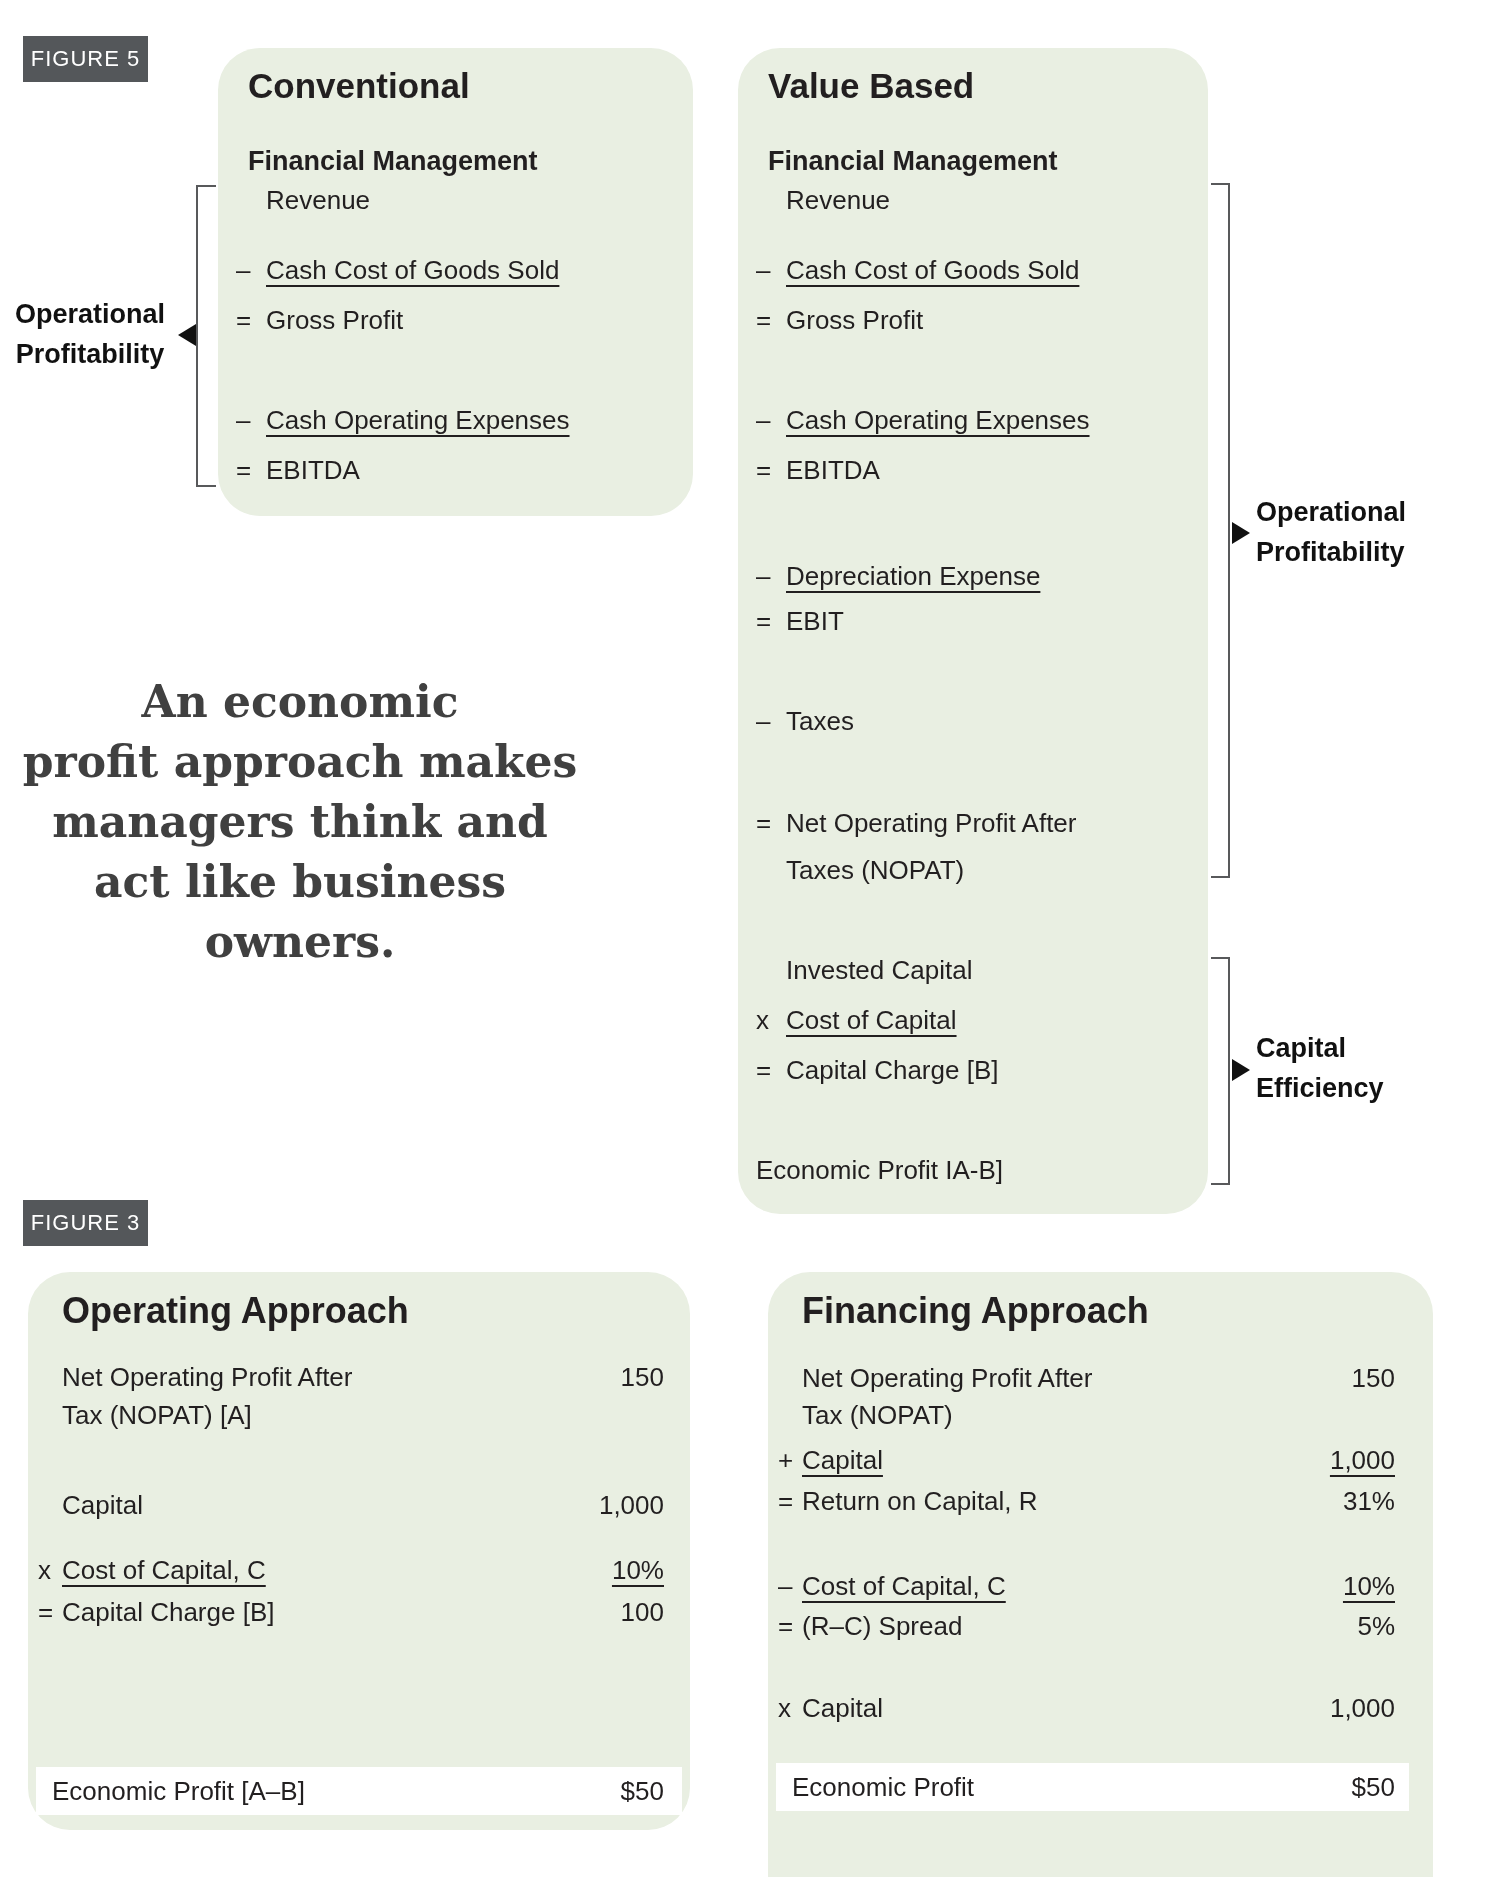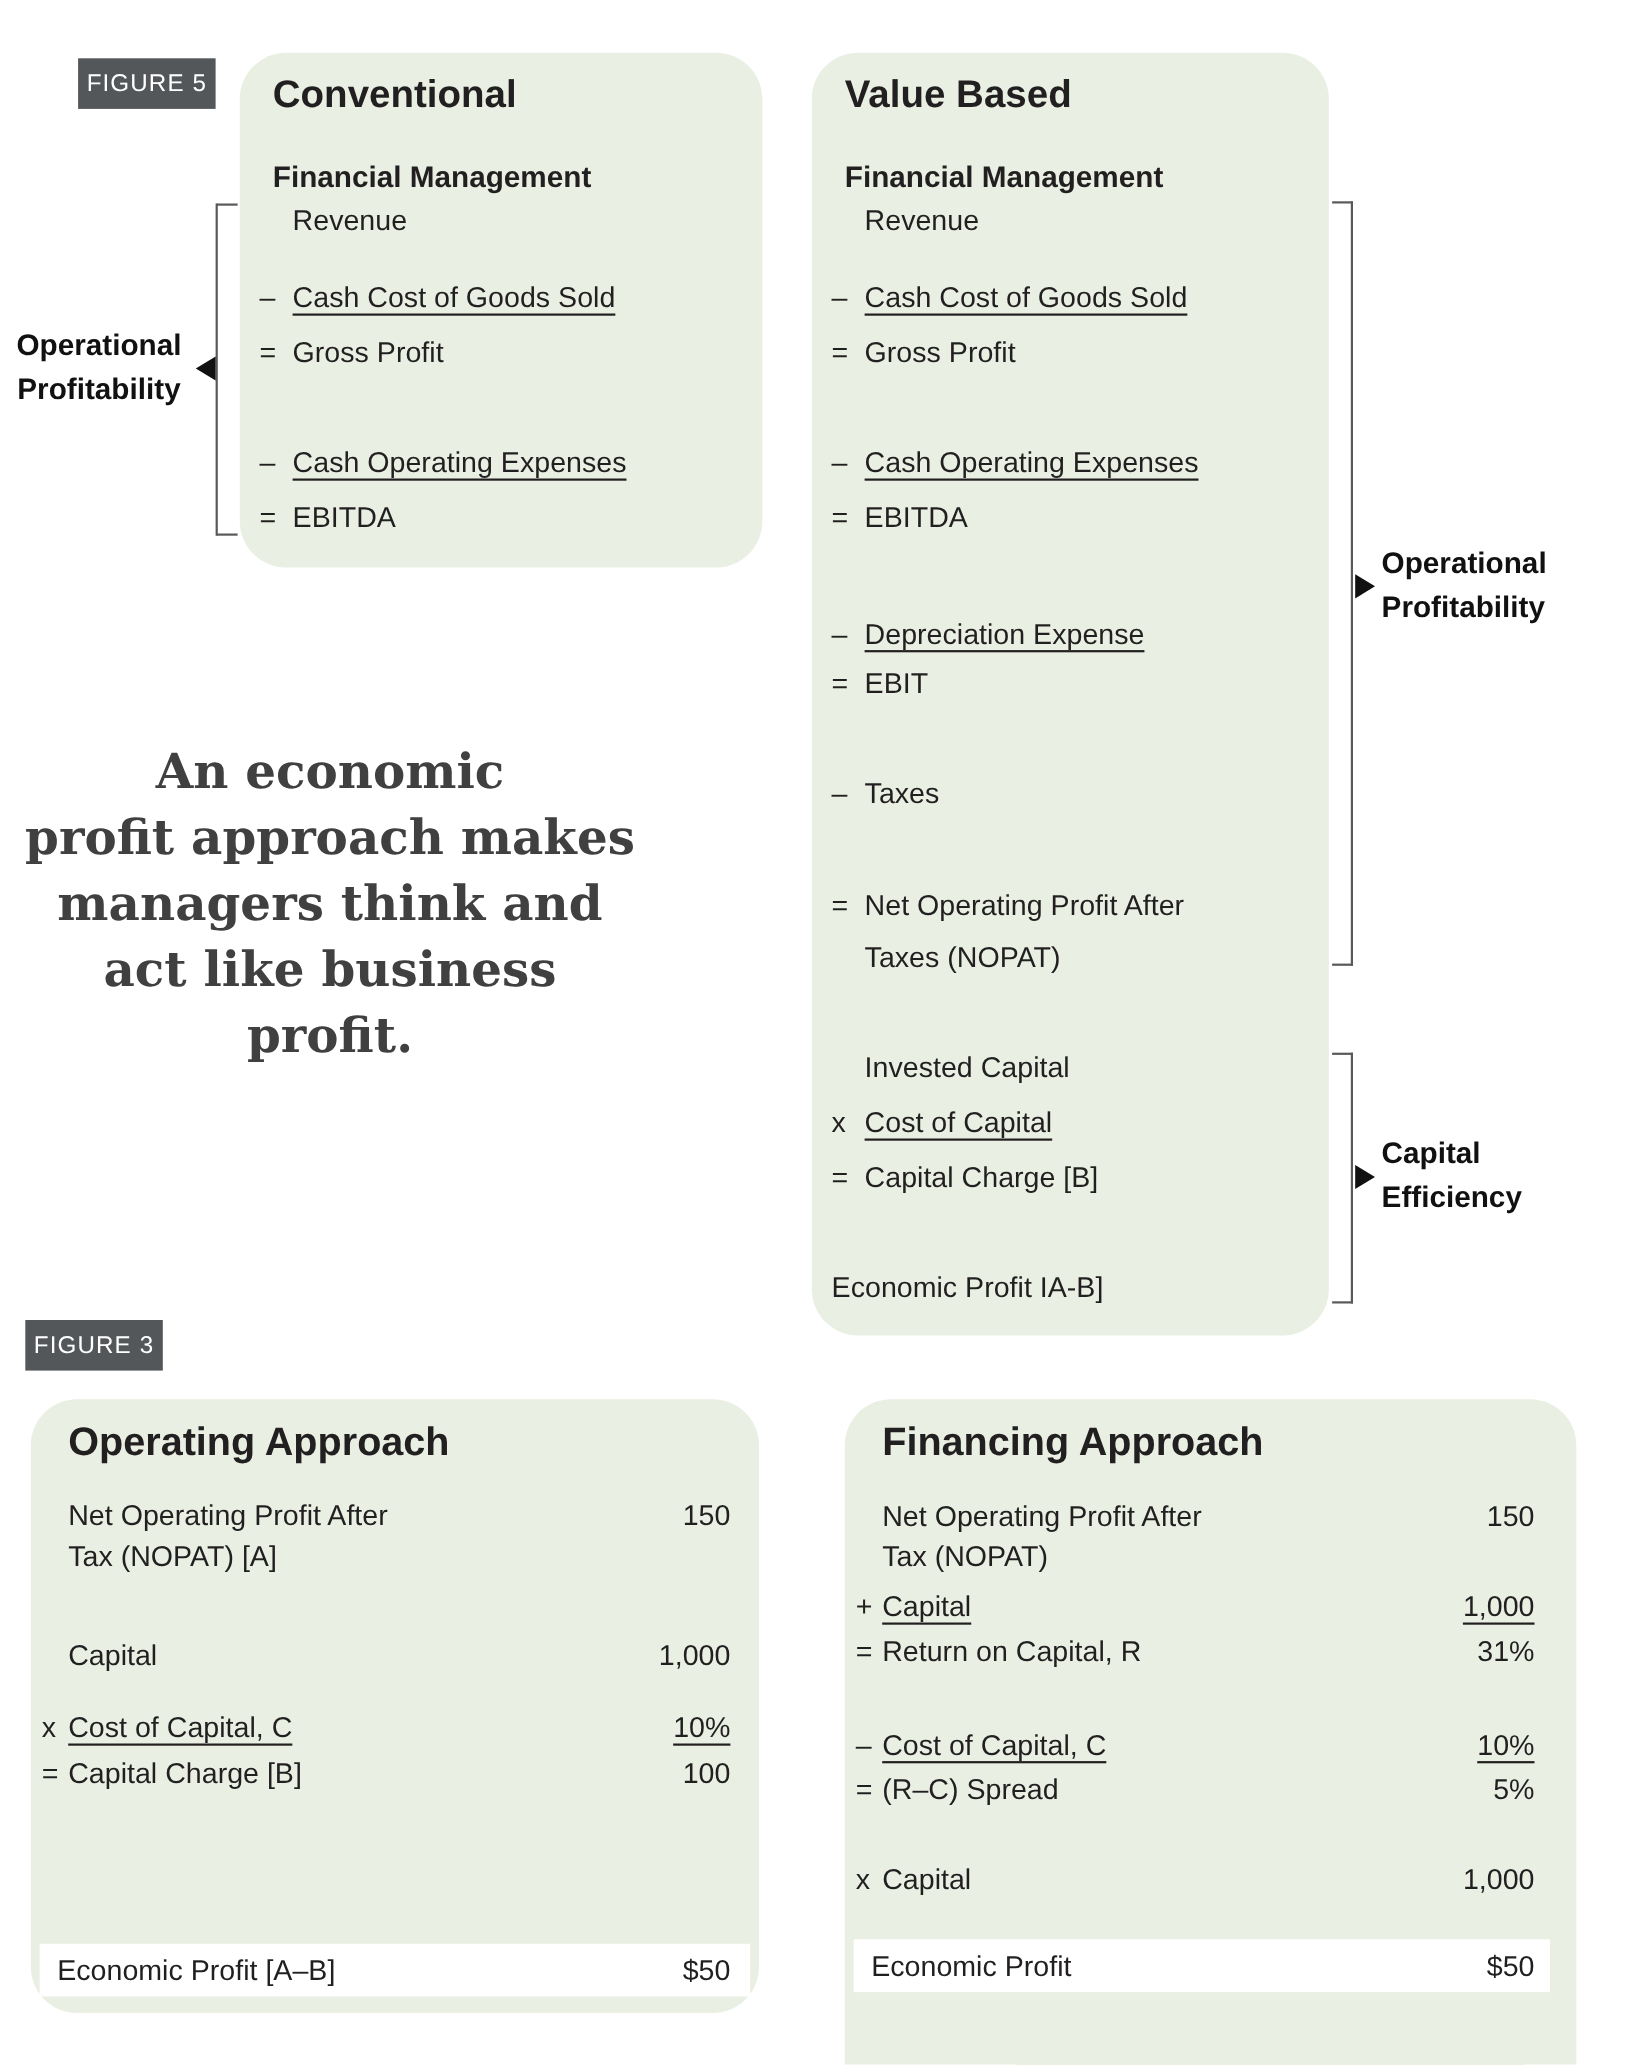--- a/index.html
+++ b/index.html
@@ -2,21 +2,21 @@
 <html><head>
 <meta charset="utf-8">
 <style>
   html,body{margin:0;padding:0;background:#ffffff;}
   #page{position:relative;width:1486px;height:1877px;background:#ffffff;
         font-family:"Liberation Sans",sans-serif;color:#221f20;overflow:hidden;}
 
   
   .tag{position:absolute;left:23px;width:125px;height:46px;background:#54575a;
        color:#ffffff;font-size:22px;letter-spacing:1px;line-height:46px;text-align:center;}
-  #tag5{top:53px;margin-left:48px;} #tag6{top:1200px;}
+  #tag5{top:36px;} #tag6{top:1200px;}
 
   
   .panel{position:absolute;background:#e9efe2;border-radius:42px;}
   #conv{left:218px;top:48px;width:475px;height:468px;}
   #vb{left:738px;top:48px;width:470px;height:1166px;}
   #opp{left:28px;top:1272px;width:662px;height:558px;}
   #fin{left:768px;top:1272px;width:665px;height:652px;}
 
   .p-title{position:absolute;left:30px;top:18px;font-size:35px;font-weight:bold;}
   .p-sub{position:absolute;left:30px;top:62px;font-size:27px;font-weight:bold;margin-top:36px;}
@@ -179,21 +179,21 @@
   <div class="blabel" id="lbl-rb">
     <div>Capital</div>
     <div>Efficiency</div>
   </div>
 
   <div id="quote">
     <div>An economic</div>
     <div>profit approach makes</div>
     <div>managers think and</div>
     <div>act like business</div>
-    <div>profit.</div>
+    <div>owners.</div>
   </div>
 
   <div class="tag" id="tag6">FIGURE 3</div>
 
   <div class="panel f6" id="opp">
     <div class="f6-title">Operating Approach</div>
     <div class="row" style="top:87px">
       <span class="op"></span>
       <span class="lbl">Net Operating Profit After</span>
       <span class="val">150</span>

